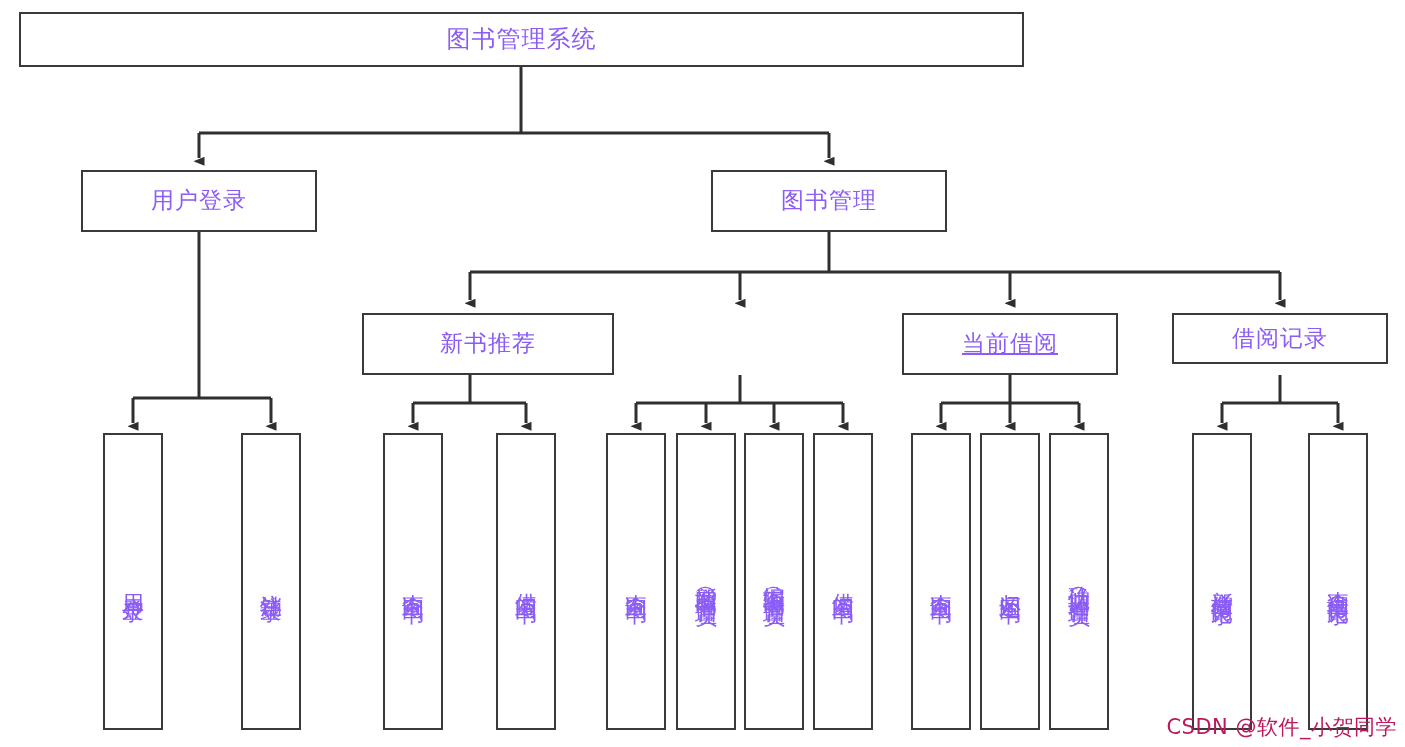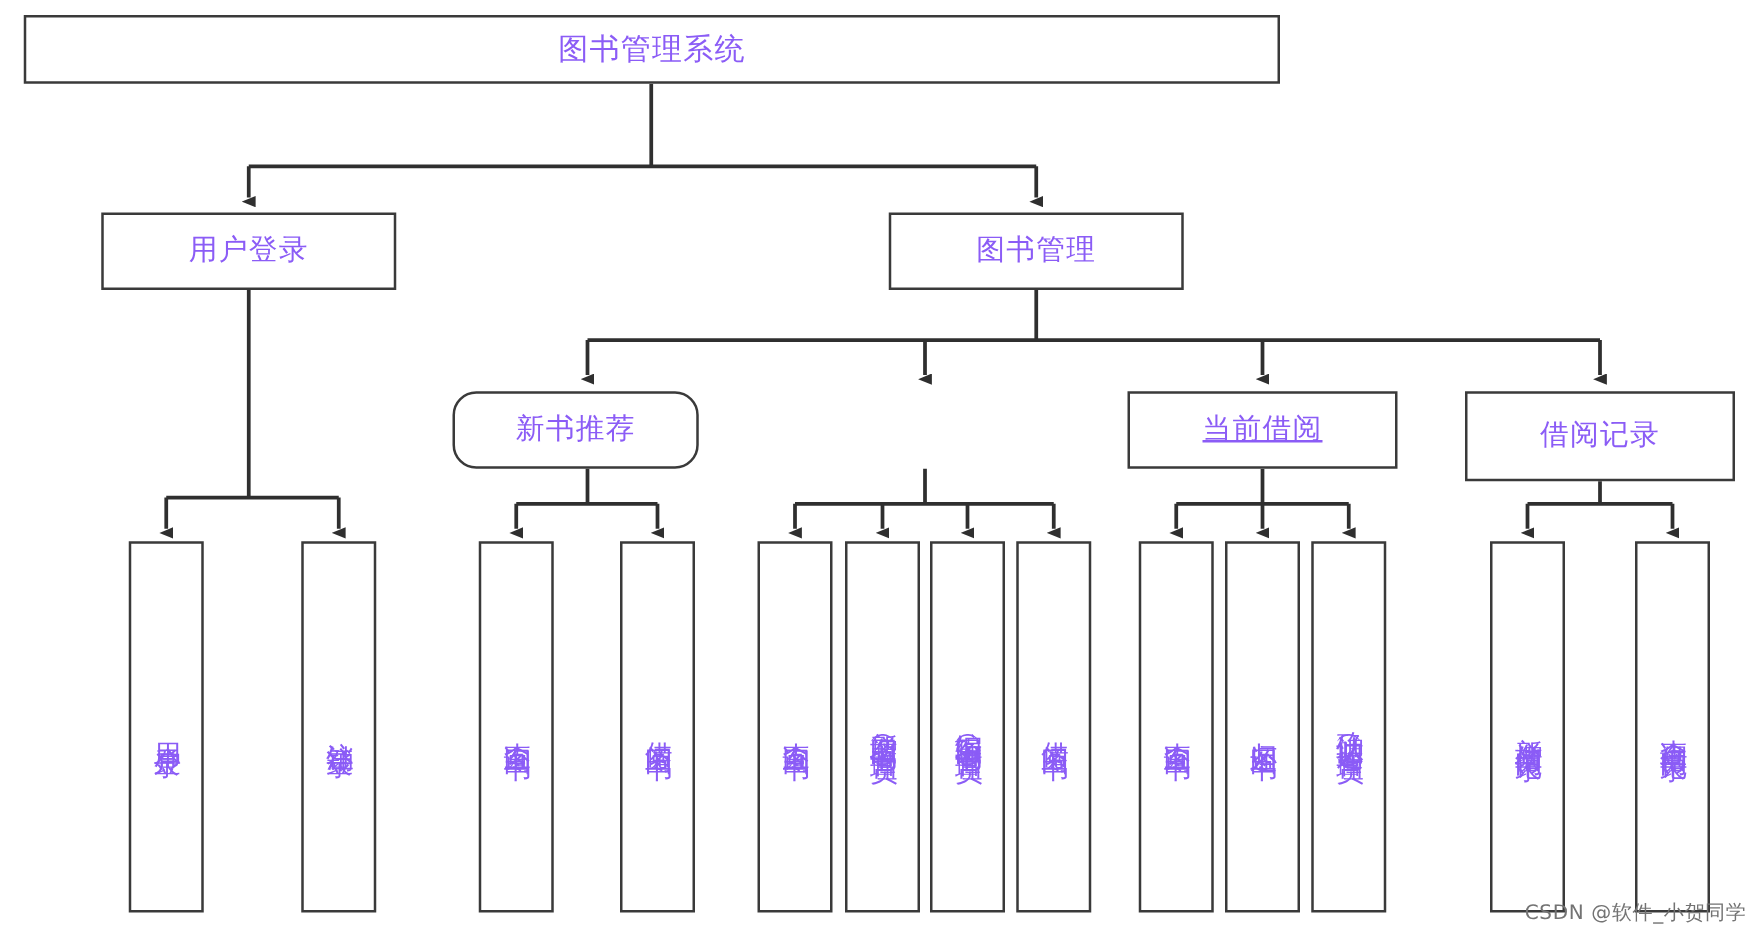--- a/index.html
+++ b/index.html
@@ -56,22 +56,22 @@
     -webkit-text-orientation: upright;
     letter-spacing: 3px;
     line-height: 1.0;
     white-space: nowrap;
     display: block;
   }
   .watermark {
     position: absolute;
     right: 8px;
     bottom: 6px;
-    font-size: 16px;
-    color: #737373;
+    font-size: 21px;
+    color: #be185d;
     letter-spacing: 0.5px;
     white-space: nowrap;
   }
 </style>
 </head>
 <body>
 
 <div id="diagram-root">
 
   <svg id="edge-layer" viewBox="0 0 1405 747" width="1405" height="747">
@@ -131,27 +131,27 @@
     <span>图书管理系统</span>
   </div>
 
   <div class="node node-h" style="left:81px; top:170px; width:236px; height:62px;">
     <span>用户登录</span>
   </div>
   <div class="node node-h" style="left:711px; top:170px; width:236px; height:62px;">
     <span>图书管理</span>
   </div>
 
-  <div class="node node-h" style="left:362px; top:313px; width:197px; height:62px;border-radius:19px;">
+  <div class="node node-h" style="left:362px; top:313px; width:252px; height:62px;">
     <span>新书推荐</span>
   </div>
   <div class="node node-h" style="left:902px; top:313px; width:216px; height:62px;text-decoration:underline;">
     <span>当前借阅</span>
   </div>
-  <div class="node node-h" style="left:1172px; top:313px; width:216px; height:72px;">
+  <div class="node node-h" style="left:1172px; top:313px; width:216px; height:51px;">
     <span>借阅记录</span>
   </div>
 
   <div class="node node-leaf" style="left:103px; top:433px; width:60px; height:297px;">
     <span class="vtext">用户登录</span>
   </div>
   <div class="node node-leaf" style="left:241px; top:433px; width:60px; height:297px;">
     <span class="vtext">注销登录</span>
   </div>
 

